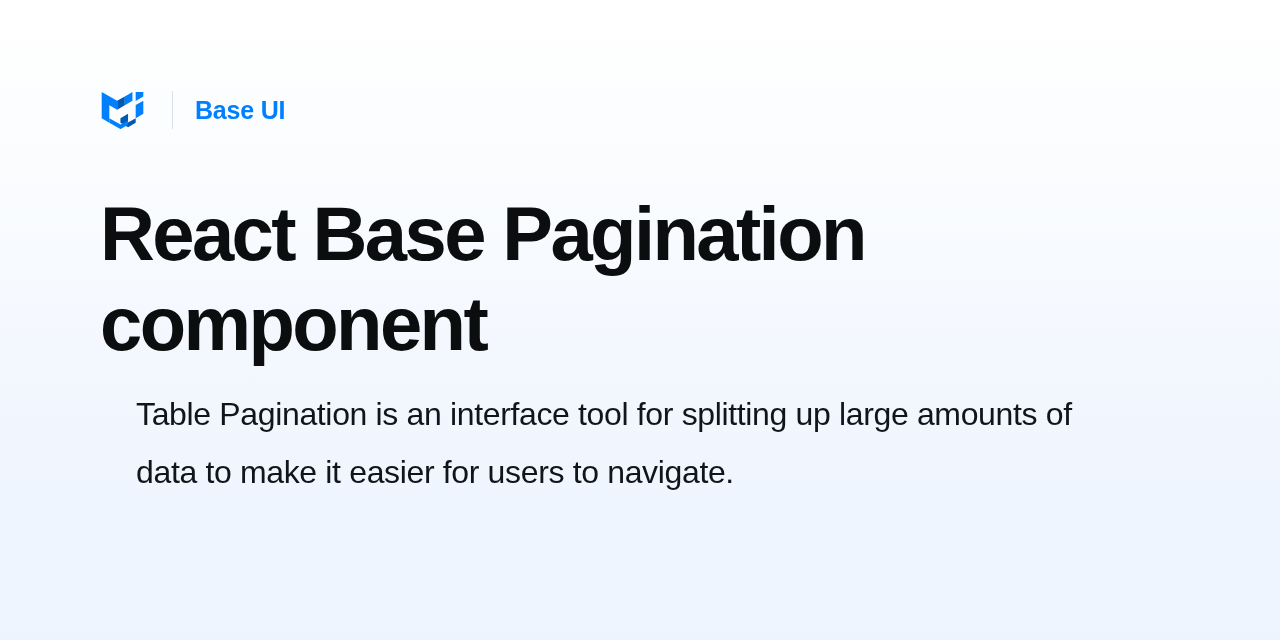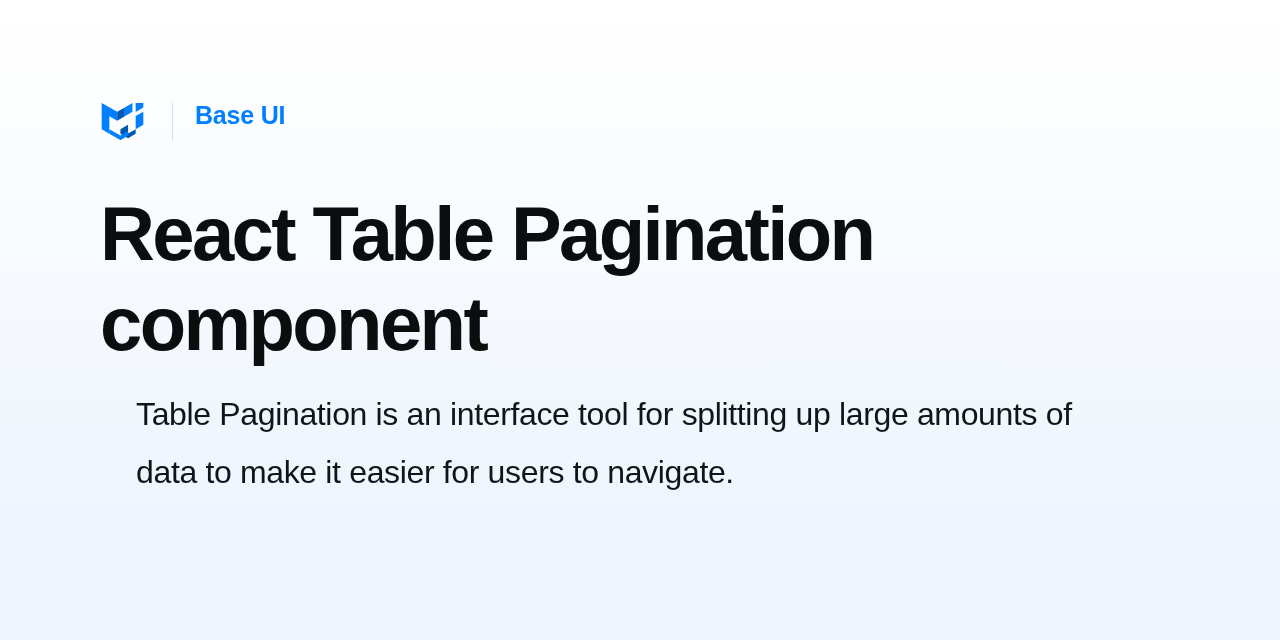--- a/index.html
+++ b/index.html
@@ -28,23 +28,24 @@
         #f2f7fe 62%,
         #eff5fe 80%,
         #eef4fe 100%);
     overflow: hidden;
   }
 
   
   #brand-header {
     position: absolute;
     left: 100px;
-    top: 103px;
+    top: 88px;
     height: 44px;
     display: flex;
+    align-items: center;
   }
 
   #mui-logo-icon {
     display: block;
     width: 45px;
     height: 37px;
     flex: 0 0 auto;
   }
 
   #brand-divider {
@@ -116,17 +117,17 @@
 
       <path fill="#007FFF" d="M6.6 26.5 L16.2 32.0 L22.8 28.2 L22.8 30.4 L16.2 34.2 Z" opacity="0"></path>
       <path fill="#007FFF" d="M6.6 22.6 L6.6 26.5 L16.3 32.1 L22.8 28.3 L22.8 24.4 L16.3 28.2 Z"></path>
     </svg>
 
     <div id="brand-divider"></div>
 
     <div id="brand-name">Base UI</div>
   </div>
 
-  <h1 id="page-title">React Table Pagination component</h1>
+  <h1 id="page-title">React Base Pagination component</h1>
 
   <p id="page-description">Table Pagination is an interface tool for splitting up large amounts of data to make it easier for users to navigate.</p>
 
 </div>
 
 </body></html>

